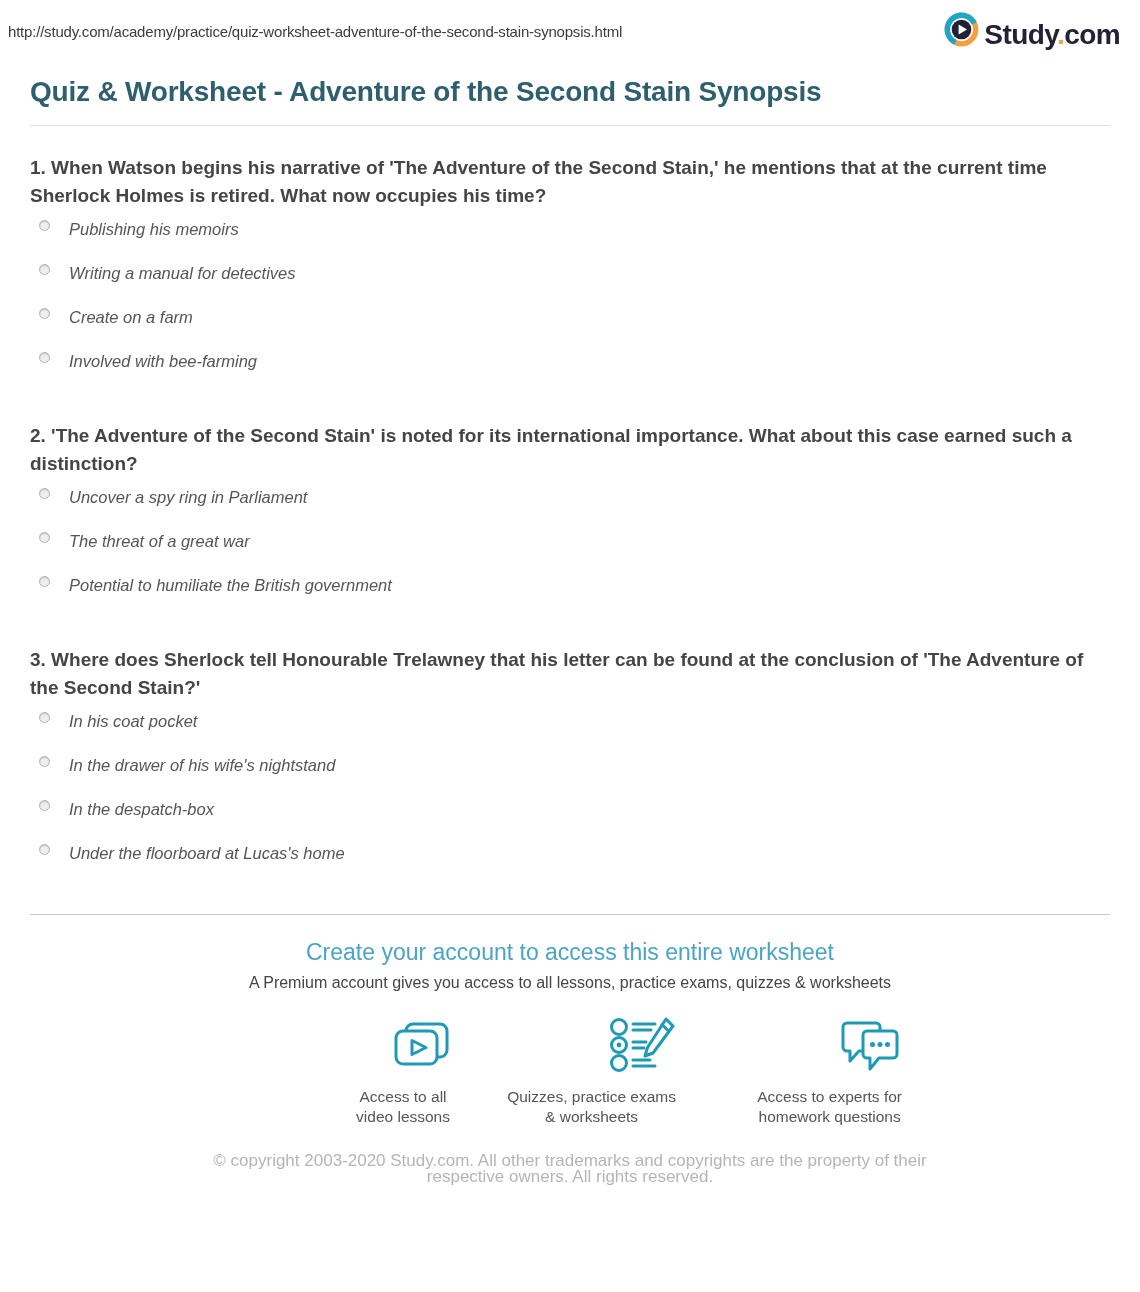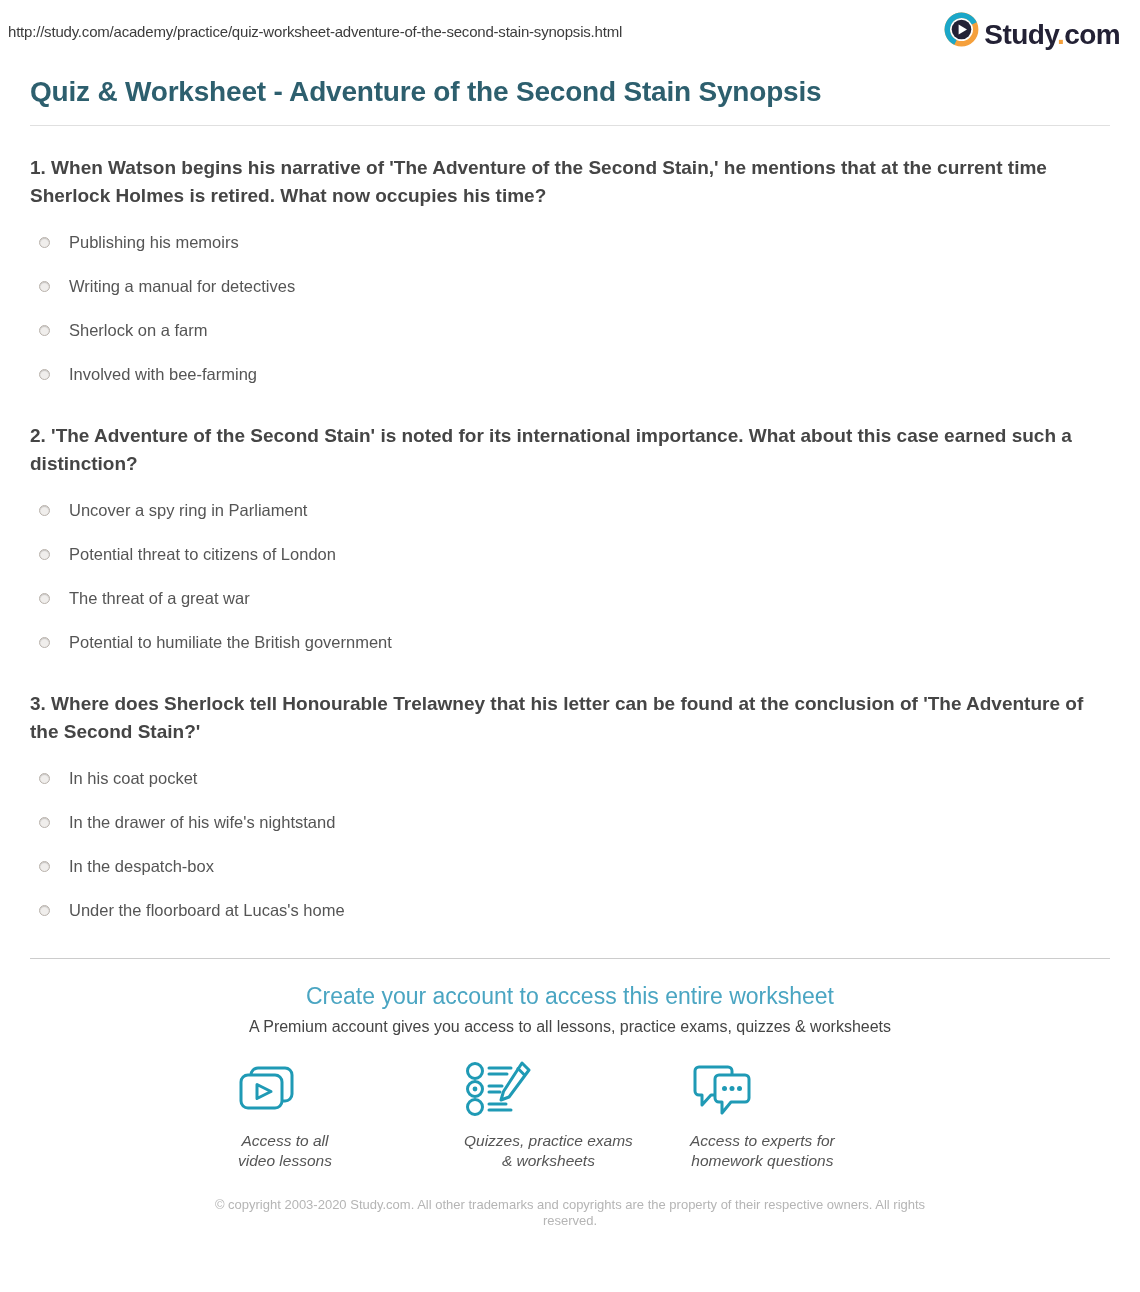--- a/index.html
+++ b/index.html
@@ -16,41 +16,41 @@
   .logo-text { font-size: 28px; font-weight: bold; color: #232135; letter-spacing: -0.6px; }
   .logo-text .dot { color: #f5a03c; }
 
   .content { padding: 0 30px; }
   .page-title { font-size: 28px; font-weight: 600; color: #2d5f6e; line-height: 38px; margin: 22px 0 0; letter-spacing: -0.2px; }
   .title-rule { border: none; border-top: 1px solid #e0e0e0; margin: 14px 0 0; }
 
   .question { font-size: 19px; font-weight: bold; color: #454545; line-height: 28px; margin: 28px 0 0; }
   .q2, .q3 { margin-top: 26px; }
   .options { margin-top: 10px; }
-  .option { display: flex; align-items: center; height: 44px; cursor: pointer; }
+  .option { display: flex; height: 44px; cursor: pointer; font-style: italic; }
   .radio {
     width: 11px; height: 11px; border-radius: 50%;
     border: 1px solid #b9b2ac; background: #f0eeec;
     box-shadow: inset 0 1px 1px rgba(0,0,0,0.18);
     margin: 0 19px 0 9px; flex: none;
   }
   .option-label { font-size: 16.5px; color: #555; }
 
   .bottom-rule { border: none; border-top: 1px solid #cccccc; margin: 26px 0 0; }
 
   .cta { text-align: center; }
   .cta-title { font-size: 23px; font-weight: 400; color: #4aa5c2; margin: 24px 0 0; }
   .cta-subtitle { font-size: 16px; color: #454545; margin: 8px 0 0; }
 
   .features { display: flex; justify-content: center; gap: 14px; margin-top: 24px; }
-  .feature { width: 212px; display: flex; flex-direction: column; align-items: flex-start; font-style: italic; }
+  .feature { width: 212px; display: flex; flex-direction: column; align-items: flex-end; }
   .feature-icon { height: 58px; display: flex; align-items: flex-end; justify-content: center; }
   .feature-label { margin-top: 13px; font-size: 15.5px; color: #555; line-height: 20px; text-align: center; }
 
-  .copyright { margin: 26px auto 0; max-width: 740px; text-align: center; font-size: 13px; color: #b5b5b5; line-height: 16px; }
+  .copyright { margin: 26px auto 0; max-width: 740px; text-align: center; font-size: 17px; color: #b5b5b5; line-height: 16px; }
 </style>
 </head>
 <body>
 
 <div class="header">
   <div class="url">http://study.com/academy/practice/quiz-worksheet-adventure-of-the-second-stain-synopsis.html</div>
   <div class="logo">
     <span>
       <svg width="35" height="35" viewBox="0 0 35 35">
         <circle cx="17.5" cy="17.5" r="14.2" fill="none" stroke="#f5a03c" stroke-width="5.4"></circle>
@@ -72,37 +72,33 @@
     <div class="option">
       <span class="radio"></span>
       <span class="option-label">Publishing his memoirs</span>
     </div>
     <div class="option">
       <span class="radio"></span>
       <span class="option-label">Writing a manual for detectives</span>
     </div>
     <div class="option">
       <span class="radio"></span>
-      <span class="option-label">Sherlock on a farm</span>
+      <span class="option-label">Create on a farm</span>
     </div>
     <div class="option">
       <span class="radio"></span>
       <span class="option-label">Involved with bee-farming</span>
     </div>
   </div>
 
   <div class="question q2">2. 'The Adventure of the Second Stain' is noted for its international importance. What about this case earned such a distinction?</div>
   <div class="options">
     <div class="option">
       <span class="radio"></span>
       <span class="option-label">Uncover a spy ring in Parliament</span>
-    </div>
-    <div class="option">
-      <span class="radio"></span>
-      <span class="option-label">Potential threat to citizens of London</span>
     </div>
     <div class="option">
       <span class="radio"></span>
       <span class="option-label">The threat of a great war</span>
     </div>
     <div class="option">
       <span class="radio"></span>
       <span class="option-label">Potential to humiliate the British government</span>
     </div>
   </div>

